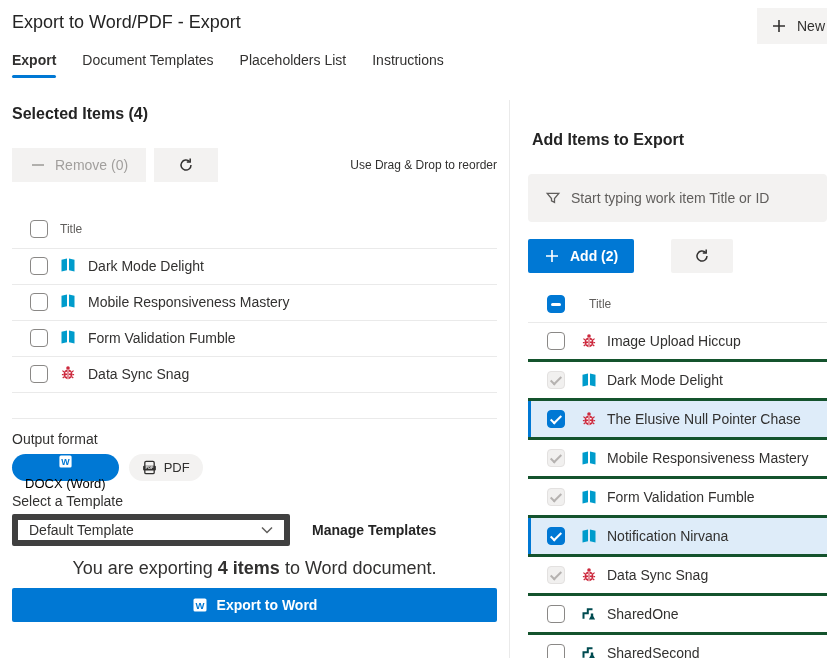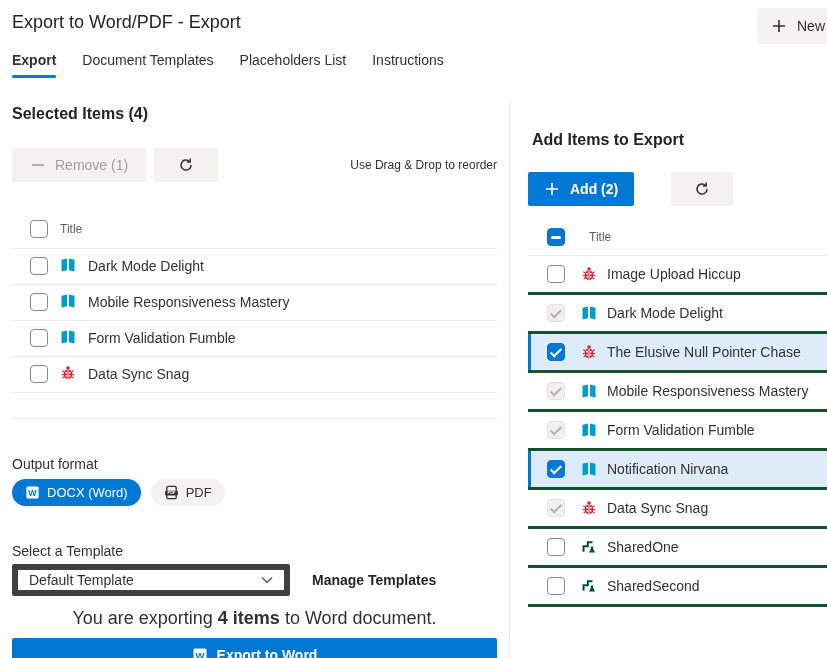--- a/index.html
+++ b/index.html
@@ -45,25 +45,25 @@
     background:#fff; position:relative; display:inline-block; vertical-align:middle; cursor:pointer; }
   .cb.checked, .cb.indeterminate { background:#0078d4; border-color:#0078d4; }
   .cb.checked::after { content:""; position:absolute; left:5px; top:2px; width:4px; height:9px;
     border-right:2px solid #fff; border-bottom:2px solid #fff; transform:rotate(45deg); }
   .cb.disabled-checked { background:#f1f0ef; border-color:#e3e1e0; cursor:default; }
   .cb.disabled-checked::after { content:""; position:absolute; left:5px; top:2px; width:4px; height:9px;
     border-right:2px solid #b5b2b0; border-bottom:2px solid #b5b2b0; transform:rotate(45deg); }
   .cb.indeterminate::after { content:""; position:absolute; left:3px; top:7px; width:10px; height:3px;
     background:#fff; border-radius:1.5px; }
 
-  .section-label { font-size:14px; color:#323130; margin-top:37px; height:18px; }
+  .section-label { font-size:14px; color:#323130; margin-top:12px; height:18px; }
   .pills { display:flex; gap:10px; margin-top:5px; }
   .pill { height:27px; border-radius:14px; display:flex; align-items:center; gap:7px;
     padding:0 13px; font-size:13px; border:none; cursor:pointer; font-family:"Liberation Sans",sans-serif; }
-  .pill.selected { background:#0078d4; color:#ffffff; }
+  .pill.selected { background:#0078d4; color:#000000;flex-direction:column; }
   .pill.plain { background:#f3f2f1; color:#323130; }
 
   .template-row { display:flex; align-items:center; margin-top:3px; }
   .select-box { width:278px; height:32px; border:6px solid #404040; border-radius:2px;
     display:flex; align-items:center; justify-content:space-between; padding:0 9px 0 11px;
     font-size:14px; color:#323130; cursor:pointer; background:#fff; }
   .manage-link { margin-left:22px; font-weight:700; font-size:14px; color:#242424; cursor:pointer; }
 
   .status-line { margin-top:12px; text-align:center; font-size:18px; color:#323130; }
   .status-line b { font-weight:700; }
@@ -177,21 +177,21 @@
 <div class="left-panel">
   <div class="panel-heading">Selected Items (4)</div>
 
   <div class="toolbar">
     <button class="btn-gray disabled">
       <span class="wi-icon" style="color:#a19f9d">
           <svg width="16" height="16" viewBox="0 0 16 16">
             <use href="#ic-minus"></use>
           </svg>
         </span>
-      <span>Remove (1)</span>
+      <span>Remove (0)</span>
     </button>
     <button class="btn-gray icon-btn">
       <span class="wi-icon">
           <svg width="16" height="16" viewBox="0 0 16 16">
             <use href="#ic-refresh"></use>
           </svg>
         </span>
     </button>
     <span class="drag-hint">Use Drag &amp; Drop to reorder</span>
   </div>
@@ -285,20 +285,28 @@
       </span>
     <span>Export to Word</span>
   </button>
 </div>
 
 <div class="v-divider"></div>
 
 <div class="right-panel">
   <div class="panel-heading">Add Items to Export</div>
 
+  <div class="search-box">
+    <span class="wi-icon">
+        <svg width="16" height="16" viewBox="0 0 16 16">
+          <use href="#ic-funnel"></use>
+        </svg>
+      </span>
+    <input type="text" placeholder="Start typing work item Title or ID" style="">
+  </div>
 
   <div class="right-buttons">
     <button class="btn-primary">
       <span class="wi-icon" style="color:#fff">
           <svg width="16" height="16" viewBox="0 0 16 16">
             <use href="#ic-plus"></use>
           </svg>
         </span>
       <span>Add (2)</span>
     </button>

